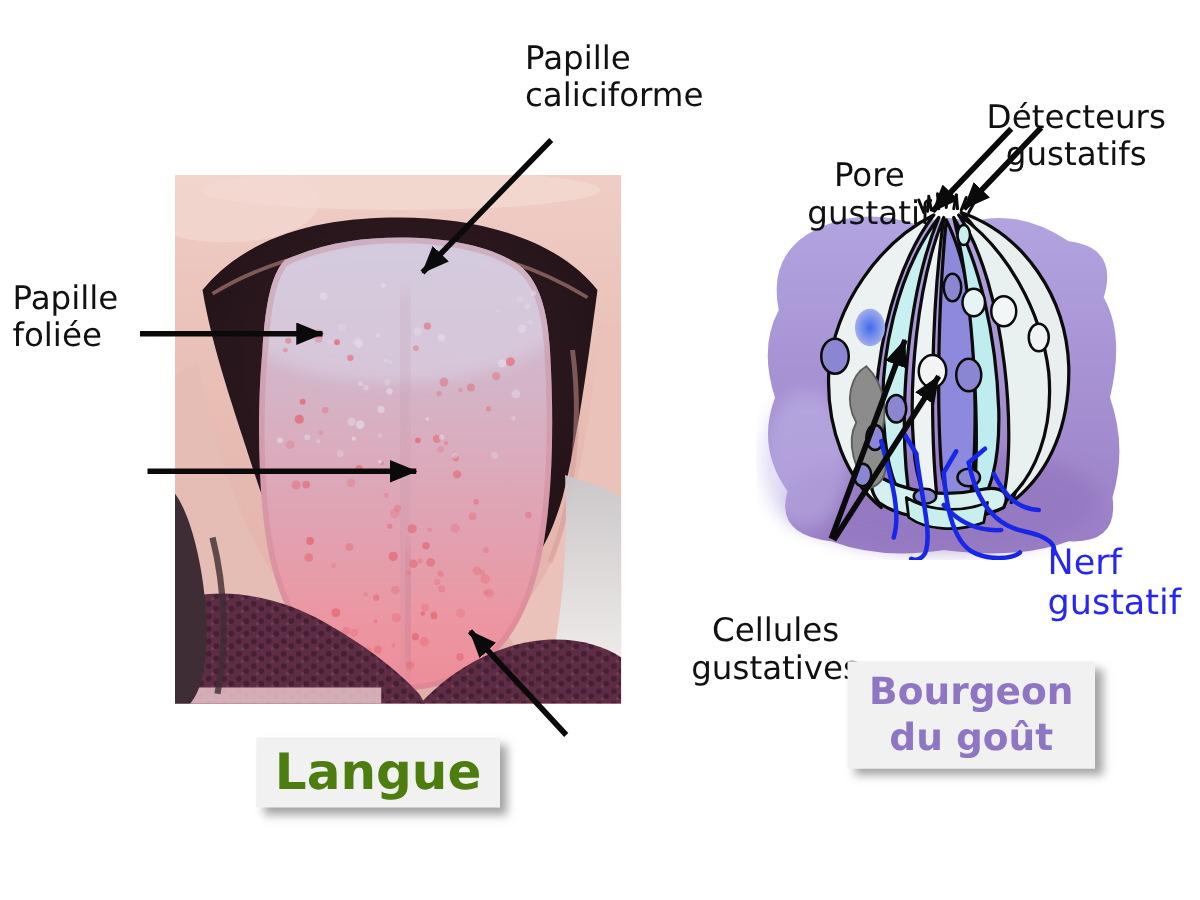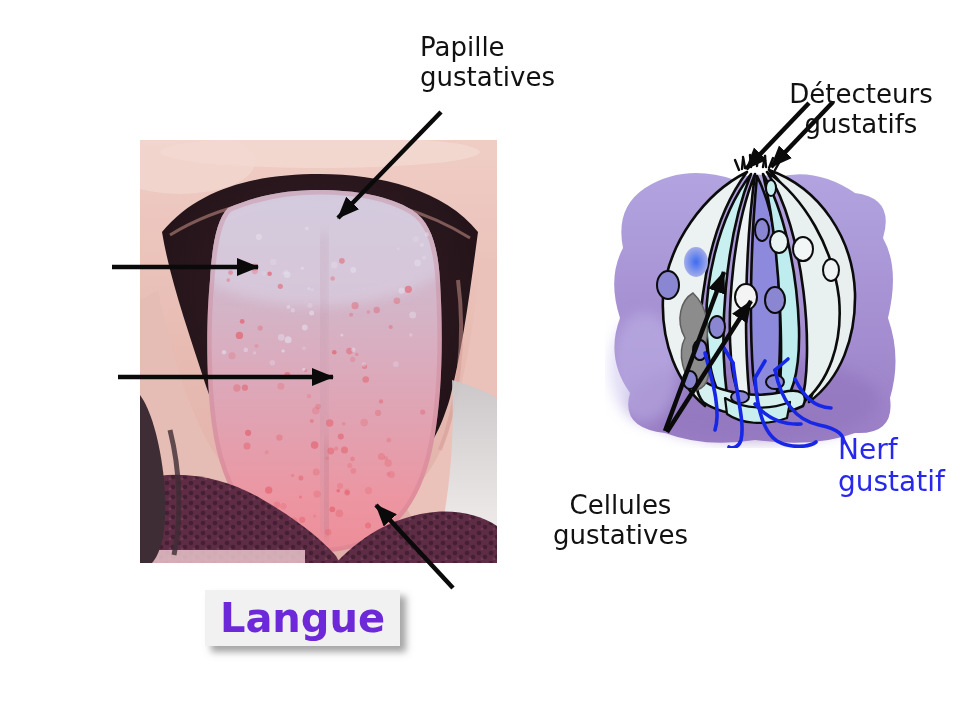--- a/index.html
+++ b/index.html
@@ -310,27 +310,30 @@
       <line x1="112" y1="267" x2="258" y2="267" marker-end="url(#ah)"></line>
       <line x1="118" y1="377" x2="333" y2="377" marker-end="url(#ah)"></line>
       <line x1="453" y1="588" x2="376" y2="505" marker-end="url(#ah)"></line>
       <line x1="809" y1="103" x2="746" y2="169" marker-end="url(#ah)"></line>
       <line x1="833" y1="102" x2="771" y2="167" marker-end="url(#ah)"></line>
       <line x1="665" y1="431" x2="724" y2="272" marker-end="url(#ah)"></line>
       <line x1="667" y1="432" x2="751" y2="301" marker-end="url(#ah)"></line>
     </g>
   </svg>
 
-  <div class="lbl" id="lbl-caliciforme" style="left:420px;top:32px;width:175px;">Papille gustatives</div>
-
-
-
-
+  <div class="lbl" id="lbl-caliciforme" style="left:420px;top:32px;width:175px;">Papille caliciforme</div>
+
+  <div class="lbl" id="lbl-foliee" style="left:10px;top:224px;width:130px;">Papille foliée</div>
+
+
+
+  <div class="lbl center" id="lbl-pore" style="left:633px;top:78px;width:125px;">Pore gustatif</div>
 
   <div class="lbl center" id="lbl-detecteurs" style="left:775px;top:31px;width:172px;">Détecteurs gustatifs</div>
 
   <div class="lbl center" id="lbl-cellules" style="left:543px;top:442px;width:155px;">Cellules gustatives</div>
 
   <div class="lbl" id="lbl-nerf" style="left: 838px; top: 434px; width: 130px; color: rgb(39, 39, 238);">Nerf gustatif</div>
 
-  <div class="caption-box" id="langue-box" style="color: #6d28d9;">Langue</div>
-
+  <div class="caption-box" id="langue-box" style="color: #4d7c0f;">Langue</div>
+
+  <div class="caption-box" id="bourgeon-box" style="color: rgb(142, 118, 195);">Bourgeon du goût</div>
 </div>
 
 </body></html>

